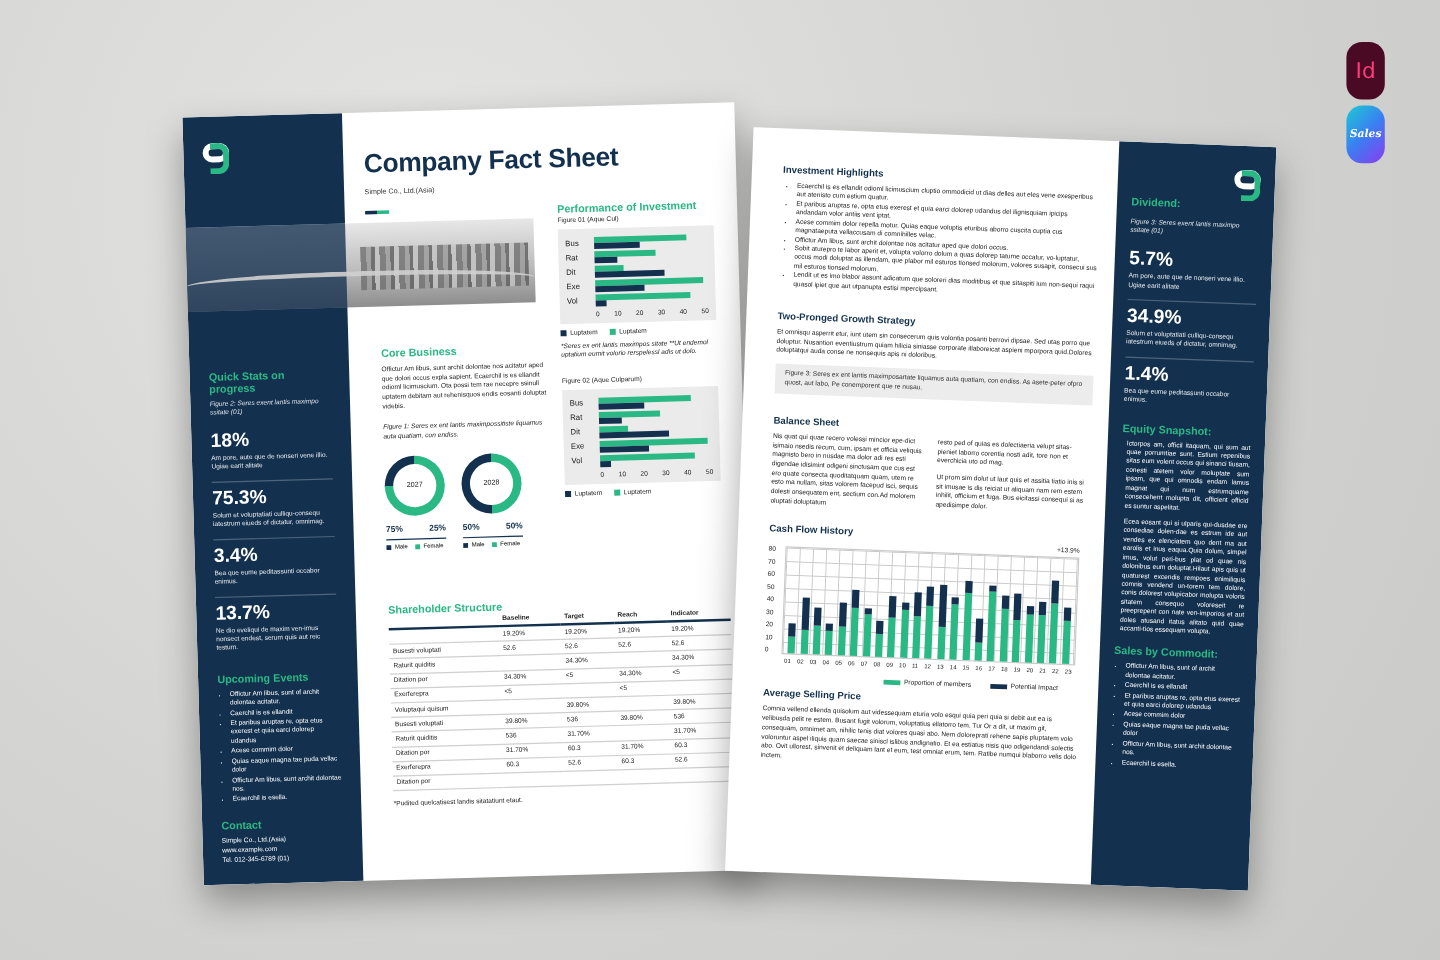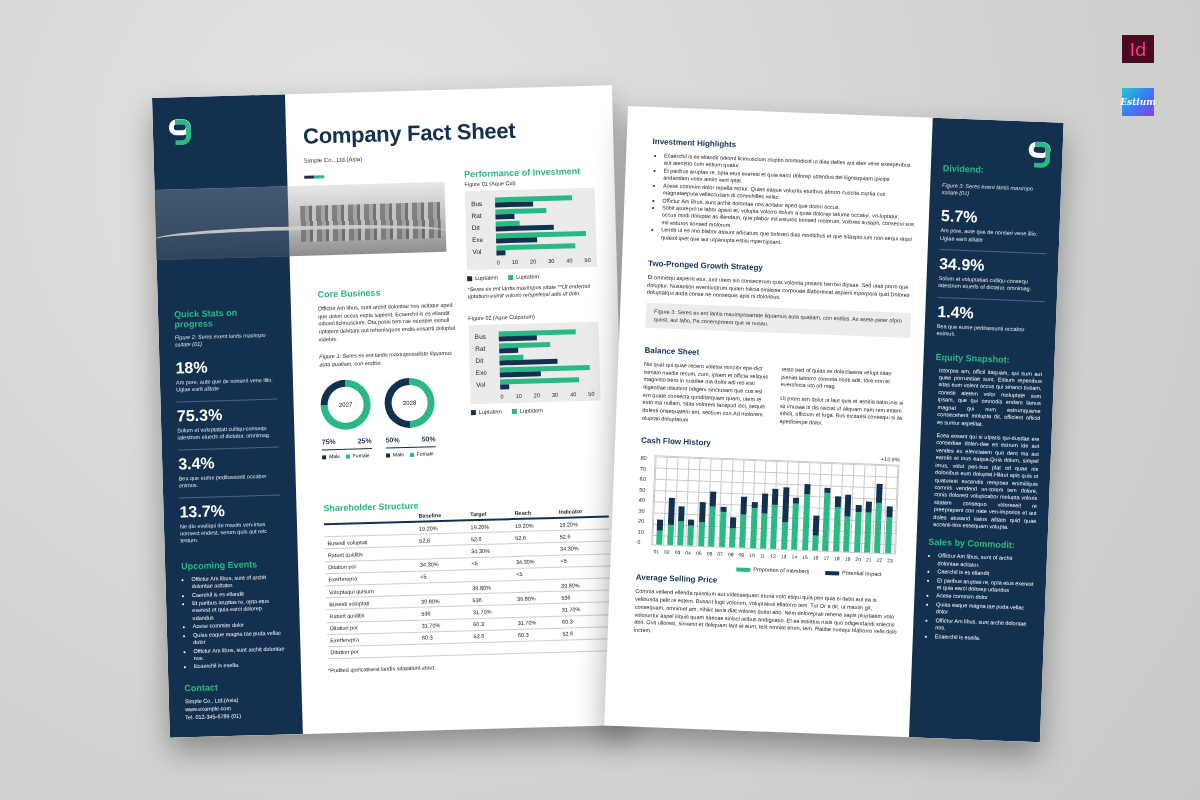--- a/index.html
+++ b/index.html
@@ -85,29 +85,29 @@
   .cf-yax { position: absolute; left: 0; top: 8px; height: 90px; display: flex; flex-direction: column; justify-content: space-between; font-size: 5.5px; color: #222; }
   .cf-plot { position: absolute; left: 14px; top: 8px; right: 6px; height: 90px;
     background-image: linear-gradient(#c9c9c9 1px, transparent 1px), linear-gradient(90deg,#c9c9c9 1px, transparent 1px);
     background-size: 100% 11.25px, 11px 100%; border: 1px solid #c9c9c9; display: flex; align-items: flex-end; justify-content: space-around; padding: 0 2px; }
   .cf-col { width: 6px; position: relative; height: 100%; }
   .cf-g { position: absolute; bottom: 0; left: 0; width: 100%; background: #2ab884; }
   .cf-n { position: absolute; left: 0; width: 100%; background: #13314f; }
   .cf-xax { position: absolute; left: 14px; right: 6px; top: 101px; display: flex; justify-content: space-around; font-size: 5px; color: #222; }
   .cf-note { position: absolute; right: 6px; top: 0; font-size: 5.5px; color: #222; }
 
-  .badge { position: absolute; width: 32px; height: 28px; display: flex; align-items: center; justify-content: center; }
+  .badge { position: absolute; width: 32px; height: 48px; display: flex; align-items: center; justify-content: center; border-radius: 13px; }
   #badge-id { left: 1122px; top: 35px; background: #4a0a24; color: #ff3b79; font-size: 18px; font-family: "DejaVu Sans", sans-serif; }
   #badge-canva { left: 1122px; top: 88px; background: linear-gradient(135deg, #1ccbd2 0%, #3b7ef2 50%, #8a3cf0 100%); color: #fff; font-size: 9px; font-style: italic; font-family: "DejaVu Serif", serif; font-weight: bold; }
 </style>
 </head>
 <body>
 
 <div class="badge" id="badge-id">Id</div>
-<div class="badge" id="badge-canva">Estium</div>
+<div class="badge" id="badge-canva">Sales</div>
 
 <div class="sheet" id="sheet-left">
   <div class="lside">
     <div class="logo"></div>
     <div style="height:175px"></div>
     <div class="side-h">Quick Stats on progress</div>
     <div class="side-fig">Figure 2: Seres exent lantis maximpo ssitate (01)</div>
     <div id="l-stats">
         <div class="stat">
     <div class="stat-v">18%</div>

